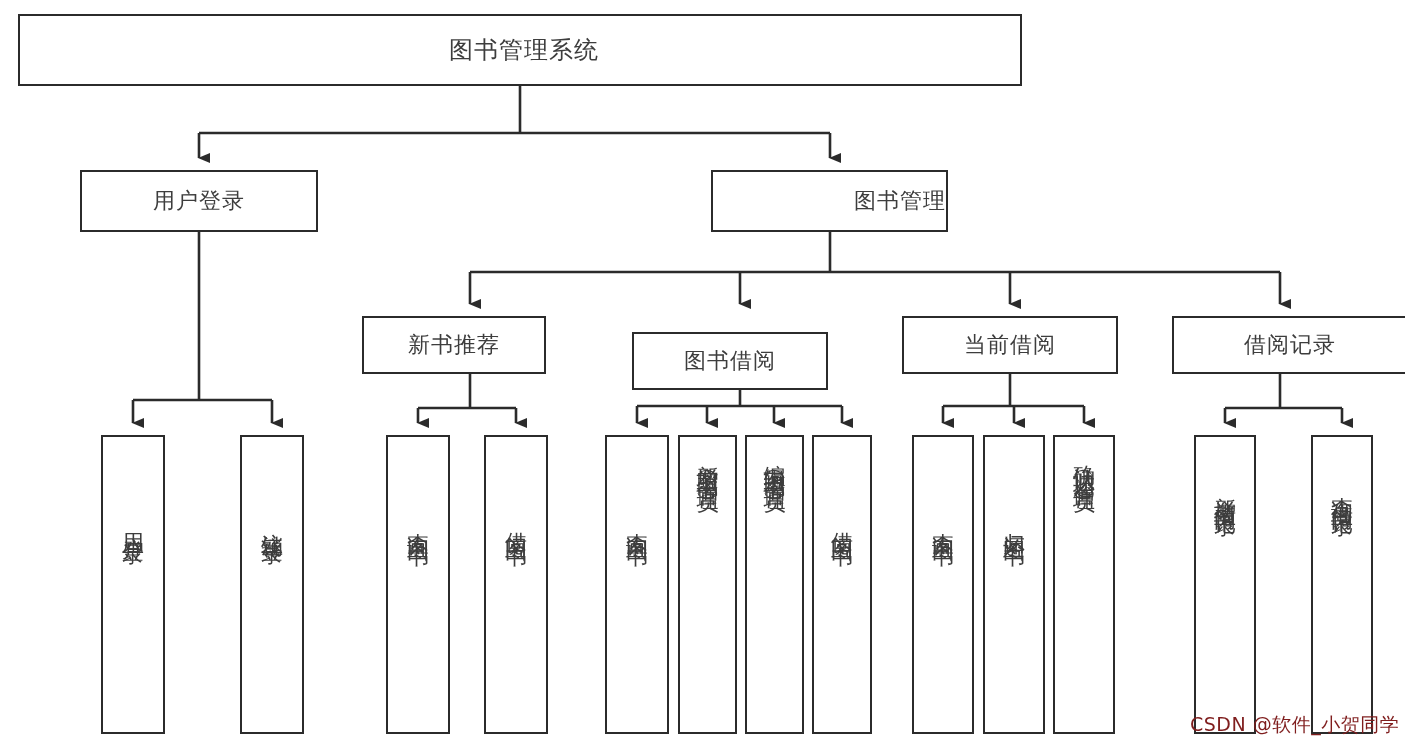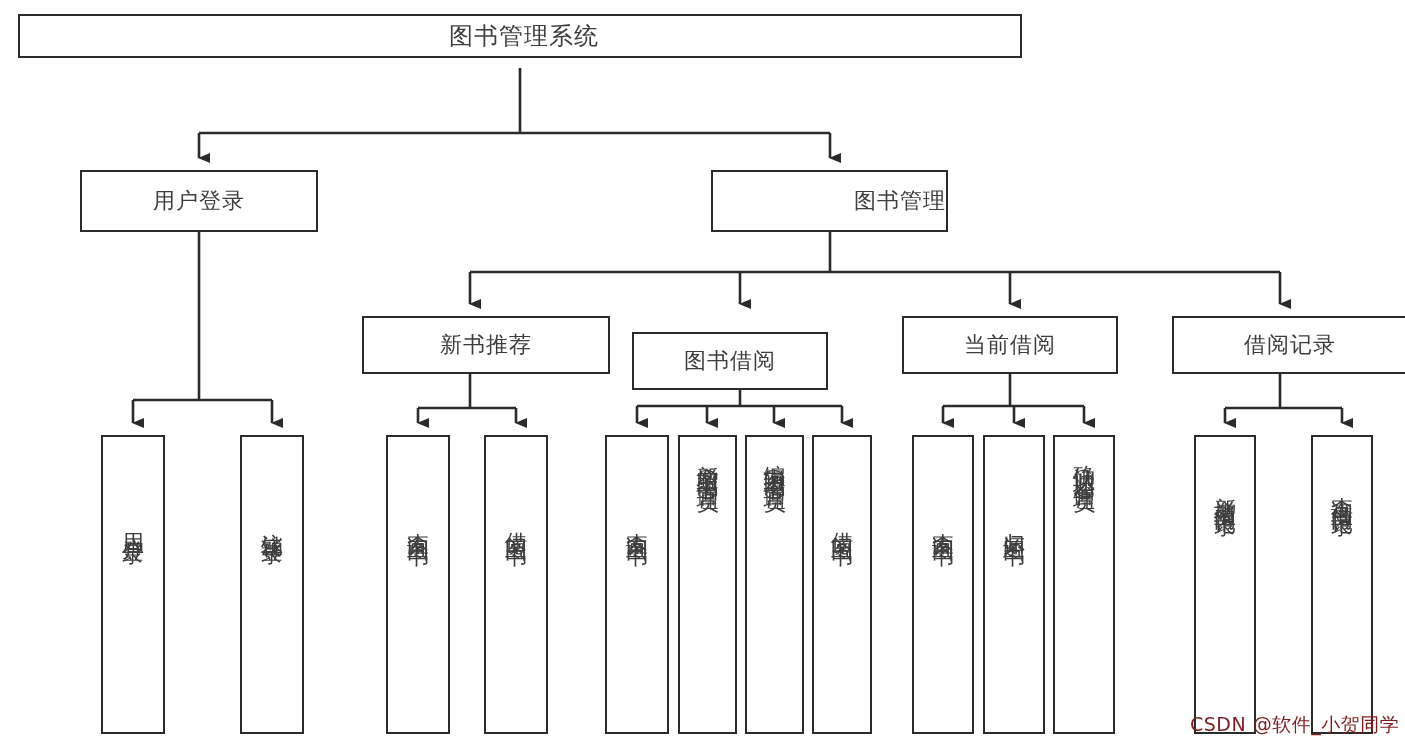--- a/index.html
+++ b/index.html
@@ -121,32 +121,32 @@
       <path d="M1014,406 L1014,423" marker-end="url(#arw)"></path>
       <path d="M1084,406 L1084,423" marker-end="url(#arw)"></path>
 
       <path d="M1280,374 L1280,408"></path>
       <path d="M1225,408 L1342,408"></path>
       <path d="M1225,408 L1225,423" marker-end="url(#arw)"></path>
       <path d="M1342,408 L1342,423" marker-end="url(#arw)"></path>
     </g>
   </svg>
 
-  <div class="node root" style="left:18px; top:14px; width:1004px; height:44px;padding-left:8px;">
+  <div class="node root" style="left:18px; top:14px; width:1004px; height:72px;padding-left:8px;">
     <span class="htext">图书管理系统</span>
   </div>
 
   <div class="node lvl2" style="left:80px; top:170px; width:238px; height:62px;">
     <span class="htext">用户登录</span>
   </div>
   <div class="node lvl2" style="left:711px; top:170px; width:237px; height:62px;justify-content:flex-end;">
     <span class="htext">图书管理</span>
   </div>
 
-  <div class="node lvl3" style="left:362px; top:316px; width:248px; height:58px;">
+  <div class="node lvl3" style="left:362px; top:316px; width:184px; height:58px;">
     <span class="htext">新书推荐</span>
   </div>
   <div class="node lvl3" style="left:632px; top:316px; width:196px; height:58px;margin-top:16px;">
     <span class="htext">图书借阅</span>
   </div>
   <div class="node lvl3" style="left:902px; top:316px; width:216px; height:58px;">
     <span class="htext">当前借阅</span>
   </div>
   <div class="node lvl3" style="left:1172px; top:316px; width:236px; height:58px;">
     <span class="htext">借阅记录</span>

